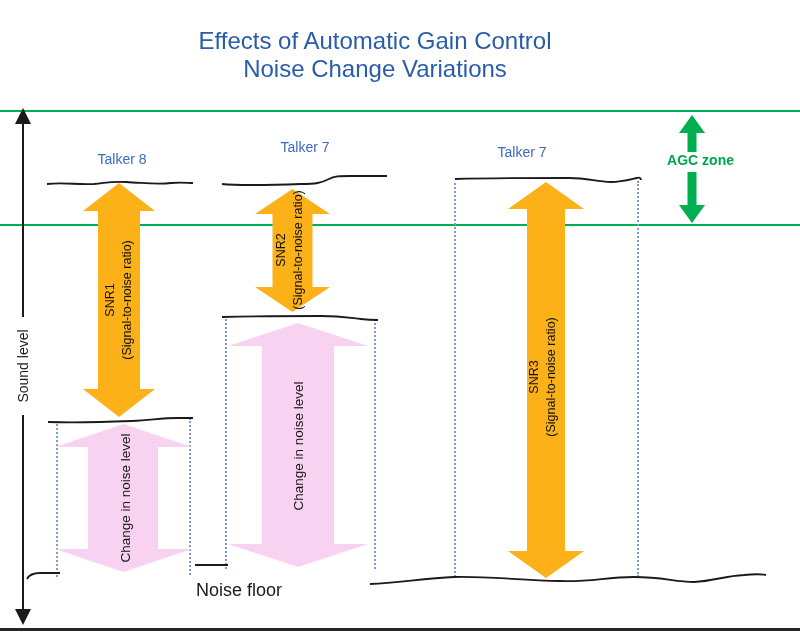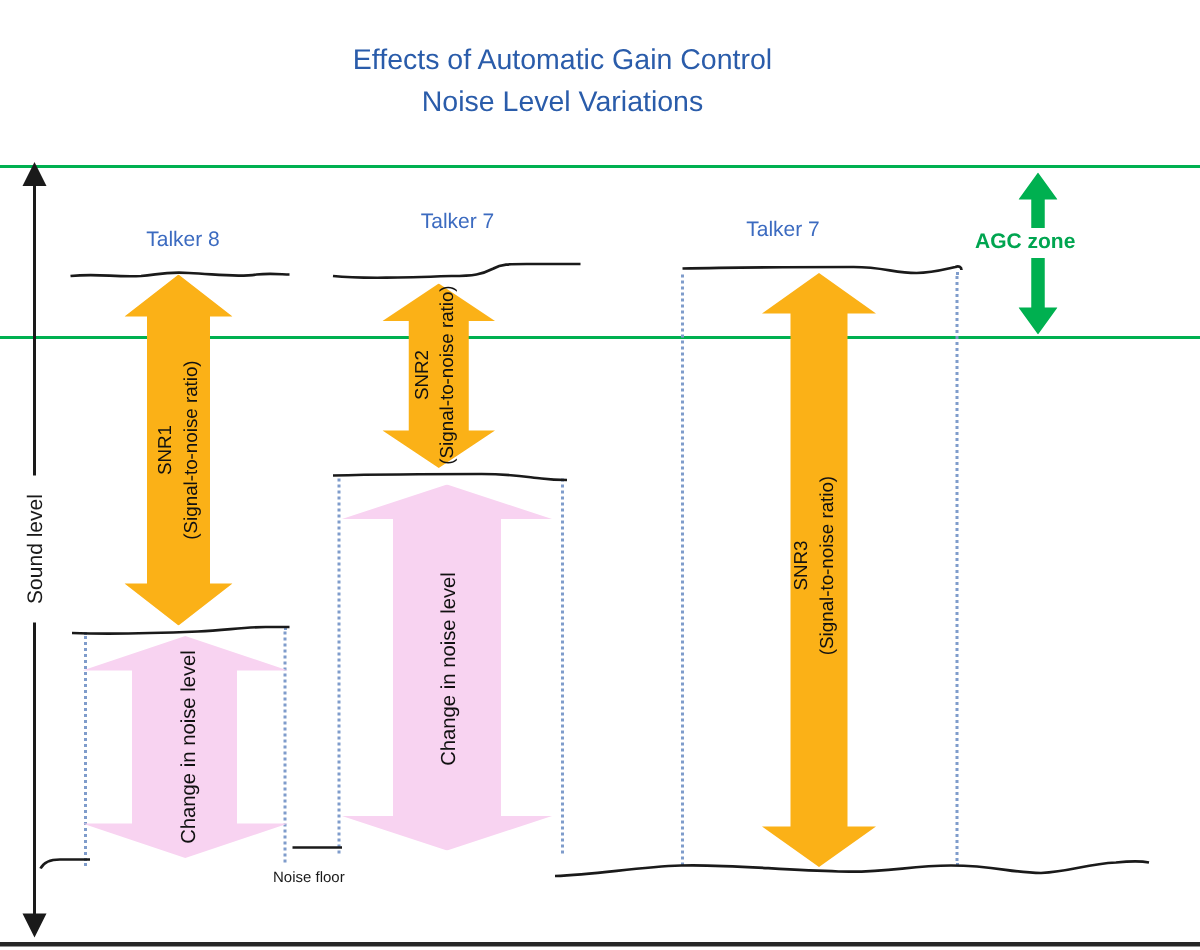--- a/index.html
+++ b/index.html
@@ -3,53 +3,53 @@
 <meta charset="utf-8">
 <style>
   html,body{margin:0;padding:0;background:#fff;}
   #canvas{
     position:relative;width:800px;height:633px;background:#ffffff;overflow:hidden;
     font-family:"Liberation Sans",sans-serif;color:#1a1a1a;
   }
   .abs{position:absolute;}
   
   .title{left:135px;top:27px;width:480px;text-align:center;
-         color:#2A5CAA;font-size:19px;line-height:28px;font-weight:500;}
+         color:#2A5CAA;font-size:24px;line-height:28px;font-weight:500;}
   
   .green-line{left:0;width:800px;height:2px;background:#00B050;}
-  .agc-label{left:650px;top:152px;width:84px;text-align:left;color:#00A550;
+  .agc-label{left:650px;top:152px;width:84px;text-align:right;color:#00A550;
              font-size:14px;font-weight:600;}
   
   .axis-line{left:22px;top:112px;width:2px;height:507px;background:#1a1a1a;}
   .tri-up{left:15px;top:108px;width:0;height:0;border-left:8px solid transparent;
           border-right:8px solid transparent;border-bottom:16px solid #1a1a1a;}
   .tri-down{left:15px;top:609px;width:0;height:0;border-left:8px solid transparent;
             border-right:8px solid transparent;border-top:16px solid #1a1a1a;}
   .axis-label{left:-26px;top:356px;width:98px;height:20px;transform:rotate(-90deg);
               background:#fff;text-align:center;font-size:14px;line-height:20px;}
   .bottom-line{left:0;top:628px;width:800px;height:3px;background:#262626;}
   
   .talker{width:80px;text-align:center;color:#3C6BC0;font-size:14px;}
   
   .dot{width:0;border-left:2px dotted #7F9CCB;}
   
   .rlabel{transform:rotate(-90deg);text-align:center;white-space:nowrap;color:#111;}
   .snr-label{width:160px;height:34px;font-size:12.5px;line-height:17px;}
   .chg-label{width:160px;height:18px;font-size:13.5px;line-height:18px;}
-  .nf-label{left:182px;top:580px;font-size:10px;}
+  .nf-label{left:196px;top:580px;font-size:18px;}
   svg{display:block;}
 </style>
 </head>
 <body>
 
 <div id="canvas">
 
   <div class="abs title">
     <div>Effects of Automatic Gain Control</div>
-    <div>Noise Level Variations</div>
+    <div>Noise Change Variations</div>
   </div>
 
   <div class="abs green-line" style="top:110px"></div>
   <div class="abs green-line" style="top:224px"></div>
 
   <svg class="abs" style="left:679px;top:115px" width="26" height="37" viewBox="0 0 26 37">
     <polygon points="13,0 26,18 17.5,18 17.5,37 8.5,37 8.5,18 0,18" fill="#00B050"></polygon>
   </svg>
   <svg class="abs" style="left:679px;top:172px" width="26" height="51" viewBox="0 0 26 51">
     <polygon points="8.5,0 17.5,0 17.5,33 26,33 13,51 0,33 8.5,33" fill="#00B050"></polygon>

